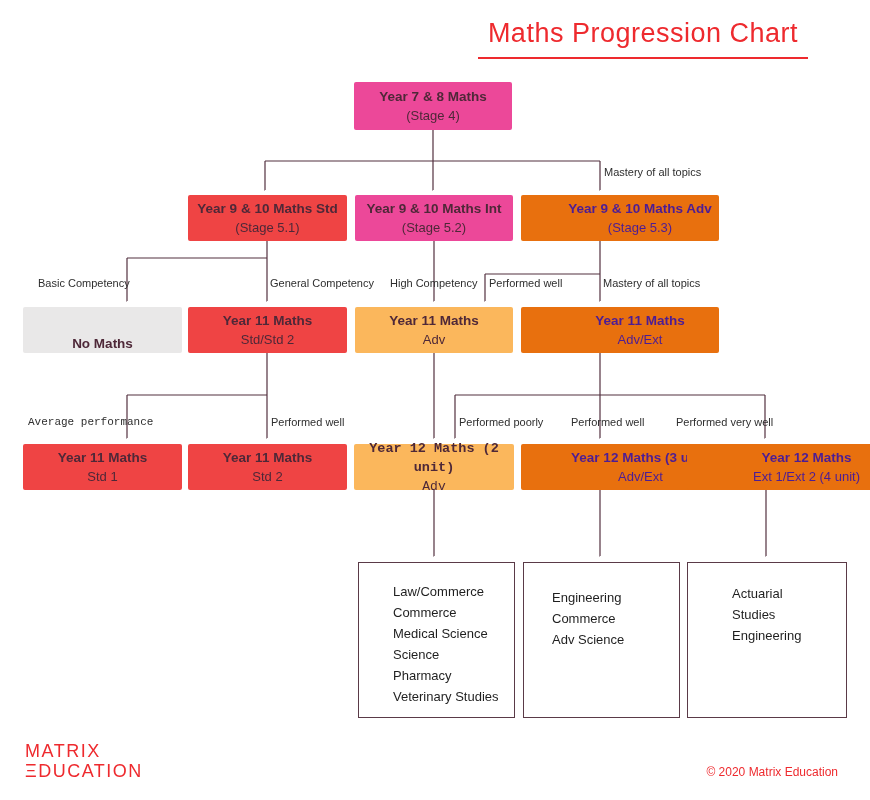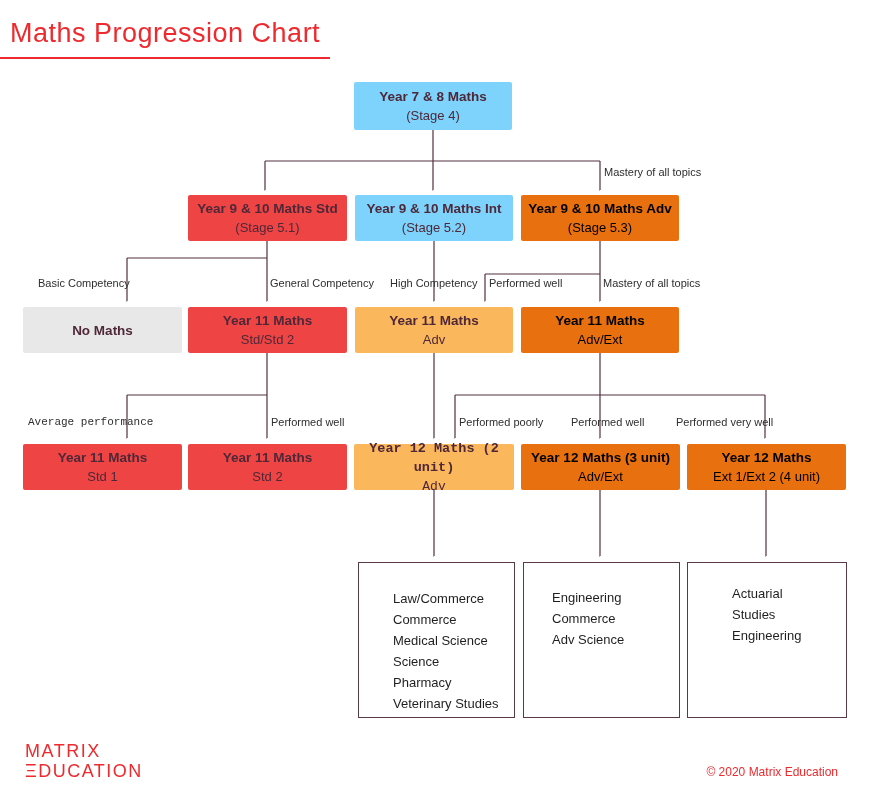--- a/index.html
+++ b/index.html
@@ -1,39 +1,39 @@
 <!DOCTYPE html>
 <html><head>
 <meta charset="utf-8">
 <style>
   html,body{margin:0;padding:0;background:#ffffff;}
   body{width:870px;height:800px;position:relative;font-family:"Liberation Sans",sans-serif;overflow:hidden;}
 
-  .title-wrap{position:absolute;left:0;top:18px;width:808px;text-align:left;}
+  .title-wrap{position:absolute;left:0;top:18px;width:808px;text-align:right;}
   .title{display:inline-block;font-size:27px;font-weight:400;color:#EE2A2E;
          border-bottom:2px solid #EE2A2E;padding:0 10px 8px 10px;letter-spacing:.5px;}
 
   .node{position:absolute;display:flex;flex-direction:column;justify-content:center;
         align-items:center;text-align:center;border-radius:2px;
         font-size:13px;line-height:19px;color:#4E2838;}
   .node .l1{font-weight:bold;font-size:13.5px;}
   .peach{background:#ef4444;}
-  .orange{background:#7dd3fc;text-align:right;}
+  .orange{background:#ec4899;text-align:right;}
   .orange2{background:#FBB75C;}
-  .dorange{background:#E8700E;color:#000000;}
+  .dorange{background:#E8700E;color:#4c1d95;padding-left:40px;}
   .gray{background:#E9E8E8;}
 
   .elabel{position:absolute;font-size:11px;color:#2E2E2E;white-space:nowrap;line-height:13px;}
 
   svg.connectors{position:absolute;left:0;top:0;pointer-events:none;}
   svg.connectors path{stroke:#53303E;stroke-width:1.2;fill:none;}
 
   .outbox{position:absolute;top:562px;height:156px;background:#ffffff;
           border:1.5px solid #5A3A47;box-sizing:border-box;
-          font-size:13px;color:#1F1F1F;line-height:21px;padding-top:25px;}
+          font-size:13px;color:#1F1F1F;line-height:21px;padding-top:18px;}
 
   .logo{position:absolute;left:25px;top:741px;color:#EE2A2E;font-size:18px;
         letter-spacing:1.5px;line-height:20px;font-weight:400;}
   .copyright{position:absolute;right:32px;top:765px;color:#EE2A2E;font-size:12px;}
 </style>
 </head>
 <body>
 
 <div class="title-wrap">
   <span class="title">Maths Progression Chart</span>
@@ -91,21 +91,21 @@
 </div>
 <div class="node orange" style="left:355px;top:195px;width:158px;height:46px;">
   <div class="l1">Year 9 &amp; 10 Maths Int</div>
   <div class="l2">(Stage 5.2)</div>
 </div>
 <div class="node dorange" style="left:521px;top:195px;width:158px;height:46px;">
   <div class="l1">Year 9 &amp; 10 Maths Adv</div>
   <div class="l2">(Stage 5.3)</div>
 </div>
 
-<div class="node gray" style="left:23px;top:307px;width:159px;height:46px;">
+<div class="node gray" style="left:23px;top:307px;width:159px;height:46px;justify-content:flex-end;">
   <div class="l1">No Maths</div>
 </div>
 <div class="node peach" style="left:188px;top:307px;width:159px;height:46px;">
   <div class="l1">Year 11 Maths</div>
   <div class="l2">Std/Std 2</div>
 </div>
 <div class="node orange2" style="left:355px;top:307px;width:158px;height:46px;">
   <div class="l1">Year 11 Maths</div>
   <div class="l2">Adv</div>
 </div>

